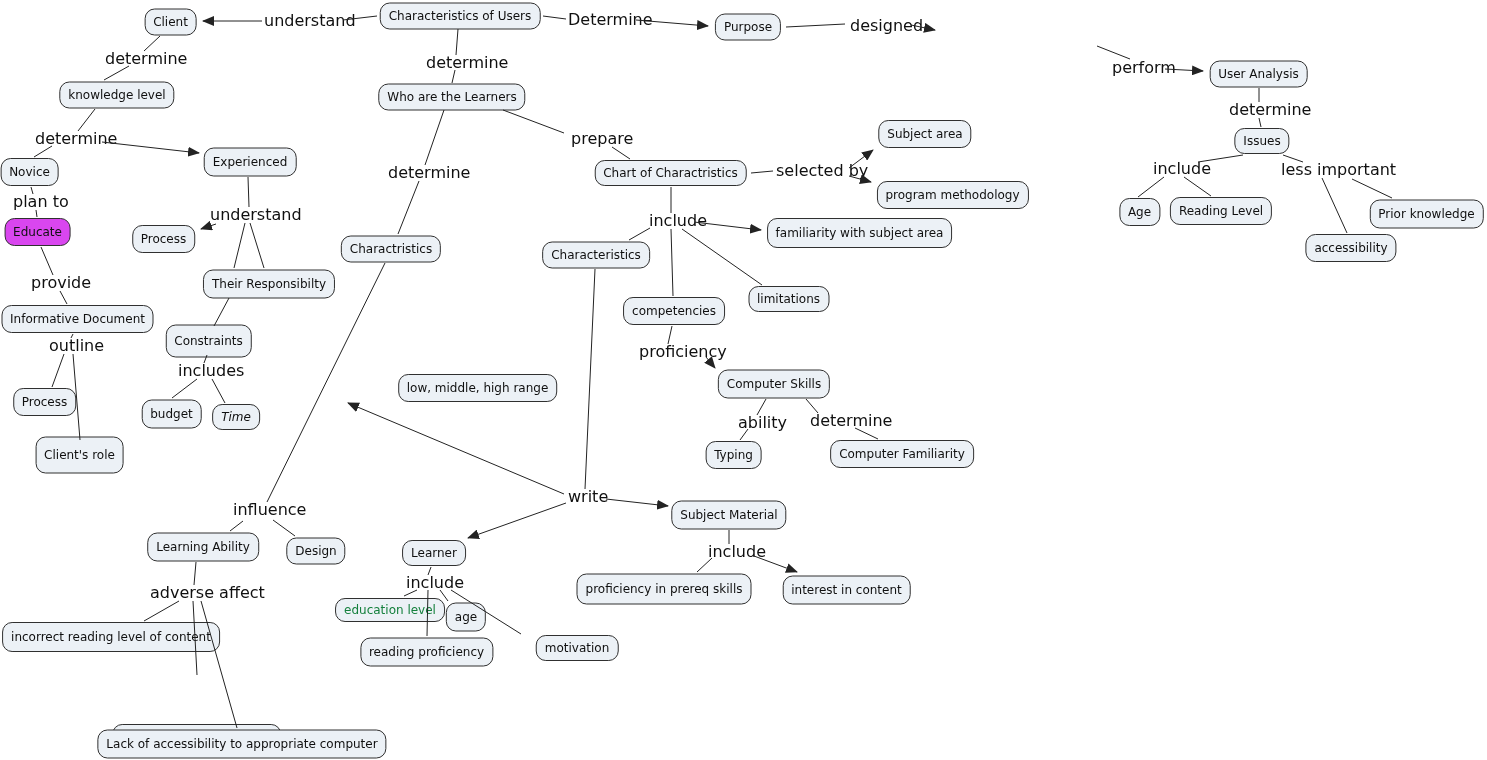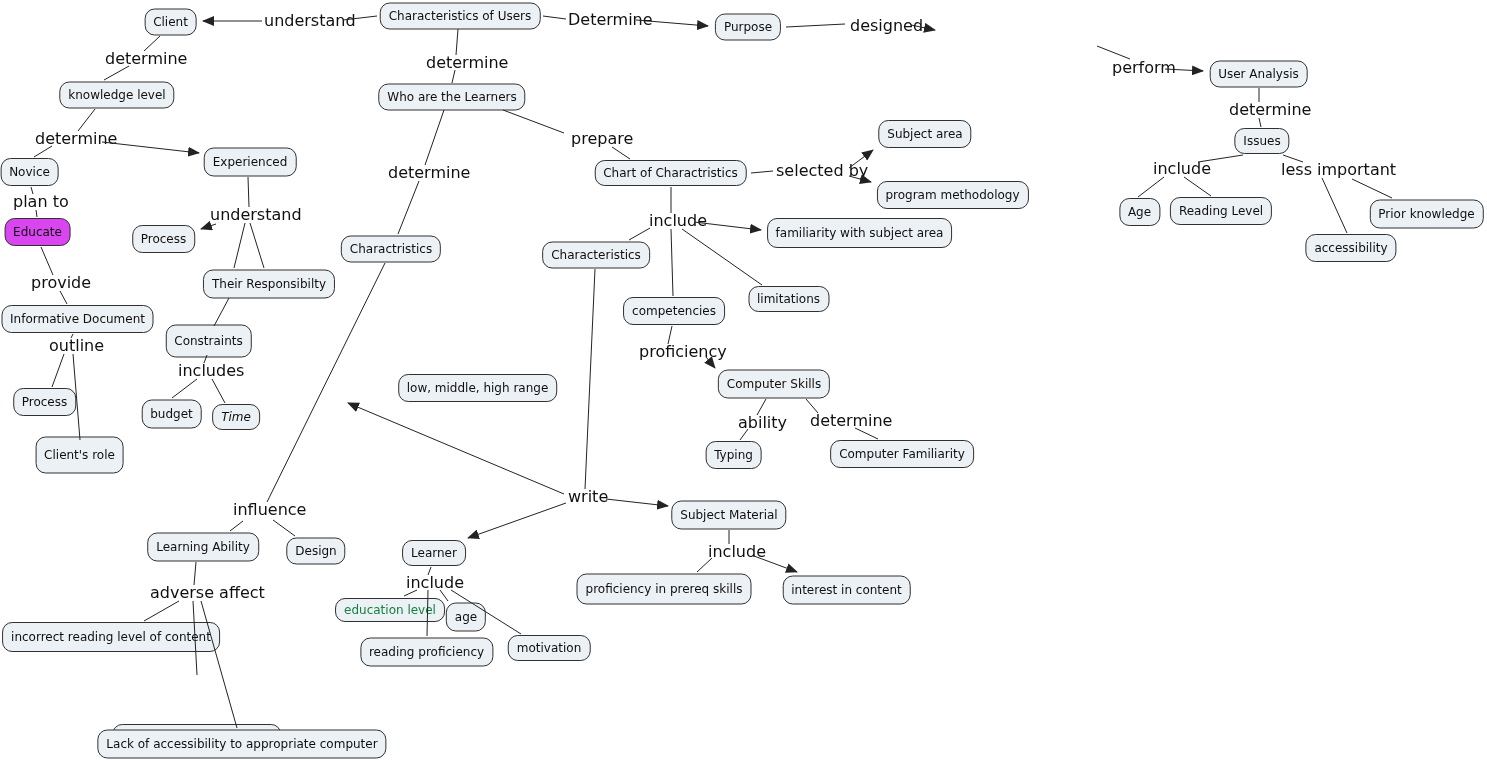--- a/index.html
+++ b/index.html
@@ -63,21 +63,21 @@
     <div class="node" style="left: 477.5px; top: 388px; height: 28px; background: rgb(236, 241, 246); border-color: rgb(48, 48, 48); color: rgb(16, 16, 16);">low, middle, high range</div>
     <div class="node" style="left: 203px; top: 546.5px; height: 29px; background: rgb(236, 241, 246); border-color: rgb(48, 48, 48); color: rgb(16, 16, 16);">Learning Ability</div>
     <div class="node" style="left: 316px; top: 550.5px; height: 27px; background: rgb(236, 241, 246); border-color: rgb(48, 48, 48); color: rgb(16, 16, 16);">Design</div>
     <div class="node" style="left: 434px; top: 553px; height: 26px; background: rgb(236, 241, 246); border-color: rgb(48, 48, 48); color: rgb(16, 16, 16);">Learner</div>
     <div class="node" style="left: 729px; top: 514.5px; height: 29px; background: rgb(236, 241, 246); border-color: rgb(48, 48, 48); color: rgb(16, 16, 16);">Subject Material</div>
     <div class="node" style="left: 664px; top: 588.5px; height: 31px; background: rgb(236, 241, 246); border-color: rgb(48, 48, 48); color: rgb(16, 16, 16);">proficiency in prereq skills</div>
     <div class="node" style="left: 846.5px; top: 589.5px; height: 29px; background: rgb(236, 241, 246); border-color: rgb(48, 48, 48); color: rgb(16, 16, 16);">interest in content</div>
     <div class="node" style="left: 372px; top: 610px; height: 24px; background: rgb(236, 241, 246); border-color: rgb(48, 48, 48); color: #15803d; margin-left: 18px;">education level</div>
     <div class="node" style="left: 466px; top: 616.5px; height: 29px; background: rgb(236, 241, 246); border-color: rgb(48, 48, 48); color: rgb(16, 16, 16);">age</div>
     <div class="node" style="left: 426.5px; top: 651.5px; height: 29px; background: rgb(236, 241, 246); border-color: rgb(48, 48, 48); color: rgb(16, 16, 16);">reading proficiency</div>
-    <div class="node" style="left: 549px; top: 648px; height: 26px; background: rgb(236, 241, 246); border-color: rgb(48, 48, 48); color: rgb(16, 16, 16);">motivation</div>
+    <div class="node" style="left: 577px; top: 648px; height: 26px; background: rgb(236, 241, 246); border-color: rgb(48, 48, 48); color: rgb(16, 16, 16);">motivation</div>
     <div class="node" style="left: 111px; top: 637px; height: 30px; background: rgb(236, 241, 246); border-color: rgb(48, 48, 48); color: rgb(16, 16, 16);">incorrect reading level of content</div>
     <div class="node" style="left: 196.5px; top: 691px; height: 30px; background: rgb(236, 241, 246); border-color: rgb(48, 48, 48); color: rgb(16, 16, 16); margin-top: 48px;">Leaner not having Prereq</div>
     <div class="node" style="left: 242px; top: 743.5px; height: 29px; background: rgb(236, 241, 246); border-color: rgb(48, 48, 48); color: rgb(16, 16, 16);">Lack of accessibility to appropriate computer</div>
     <div class="lbl" style="left: 264px; top: 14px; color: rgb(16, 16, 16);">understand</div>
     <div class="lbl" style="left: 568px; top: 13px; color: rgb(16, 16, 16);">Determine</div>
     <div class="lbl" style="left: 850px; top: 19px; color: rgb(16, 16, 16);">designed</div>
     <div class="lbl" style="left: 1112px; top: 61px; color: rgb(16, 16, 16);">perform</div>
     <div class="lbl" style="left: 1229px; top: 103px; color: rgb(16, 16, 16);">determine</div>
     <div class="lbl" style="left: 1153px; top: 162px; color: rgb(16, 16, 16);">include</div>
     <div class="lbl" style="left: 1281px; top: 163px; color: rgb(16, 16, 16);">less important</div>

